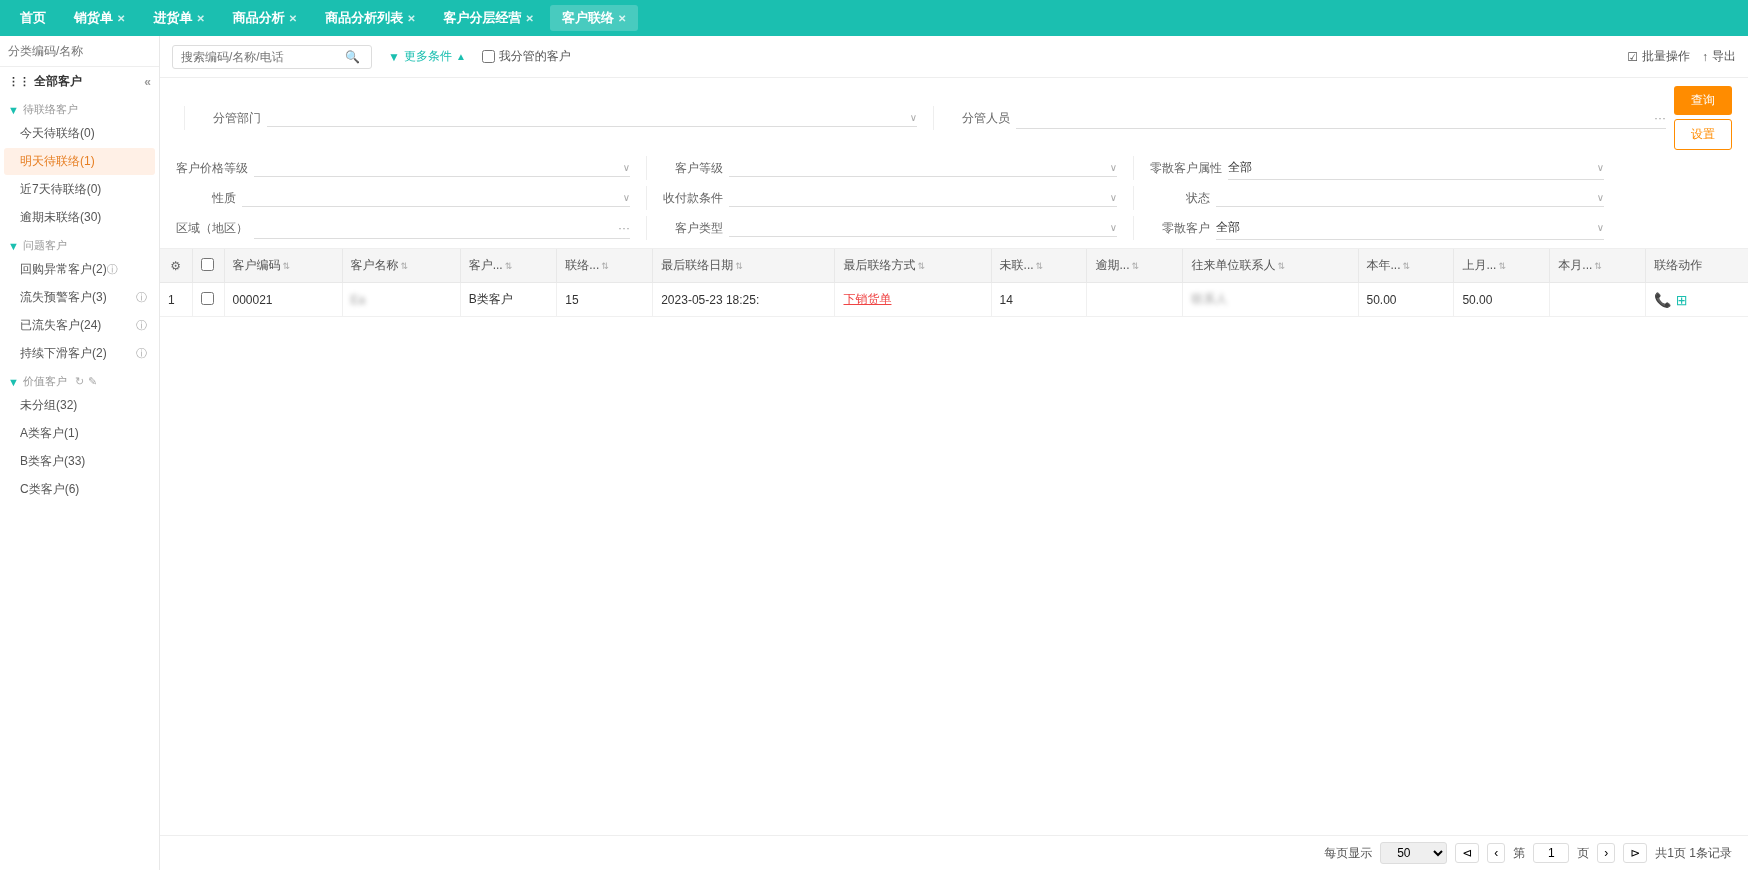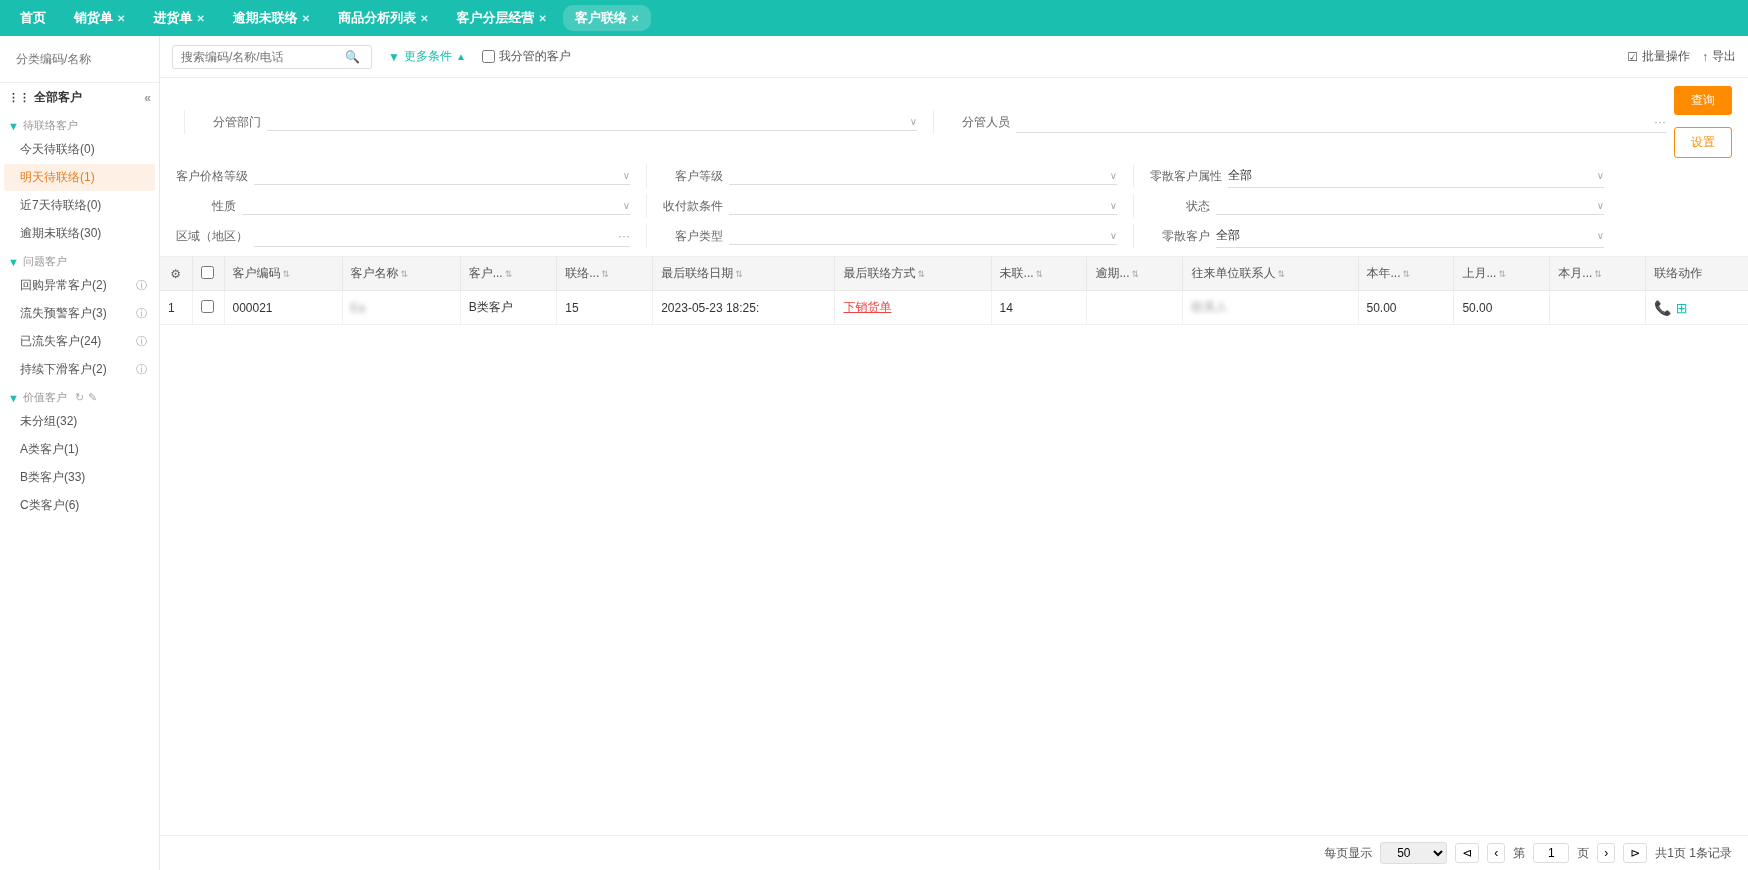--- a/index.html
+++ b/index.html
@@ -16,41 +16,41 @@
     }
     .nav-item {
       color: #fff;
       padding: 4px 12px;
       cursor: pointer;
       font-size: 13px;
       border-radius: 3px;
       white-space: nowrap;
       display: flex; align-items: center; gap: 4px; font-weight: bold;
     }
-    .nav-item.active { background: rgba(255,255,255,0.25); border-radius: 10px; }
+    .nav-item.active { background: rgba(255,255,255,0.25); }
     .nav-close { font-size: 10px; color: rgba(255,255,255,0.8); cursor: pointer; }
 
     
     .main-layout {
       display: flex;
       height: calc(100vh - 36px);
     }
 
     
     .sidebar {
       width: 160px;
       background: #fff;
       border-right: 1px solid #e8e8e8;
       overflow-y: auto;
       flex-shrink: 0;
     }
     .sidebar-search {
       display: flex;
       align-items: flex-end;
-      padding: 16px;
+      padding: 8px;
       border-bottom: 1px solid #eee;
       gap: 4px;
     }
     .sidebar-search input {
       flex: 1;
       border: none;
       outline: none;
       font-size: 12px;
       color: #999;
     }
@@ -222,21 +222,21 @@
       border: 1px solid #ff8c00;
       border-radius: 3px;
       padding: 6px 16px;
       cursor: pointer;
       font-size: 12px;
       white-space: nowrap;
     }
     .filter-btn-group {
       display: flex;
       flex-direction: column;
-      gap: 12px;
+      gap: 4px;
       margin-left: auto;
     }
     .more-dots {
       color: #999;
       cursor: pointer;
     }
     .chevron-down { color: #aaa; font-size: 10px; }
 
     
     .table-wrap {
@@ -335,21 +335,21 @@
   </div>
   <div class="nav-item">
     <span>销货单</span>
     <span class="nav-close">✕</span>
   </div>
   <div class="nav-item">
     <span>进货单</span>
     <span class="nav-close">✕</span>
   </div>
   <div class="nav-item">
-    <span>逾期未联络</span>
+    <span>商品分析</span>
     <span class="nav-close">✕</span>
   </div>
   <div class="nav-item">
     <span>商品分析列表</span>
     <span class="nav-close">✕</span>
   </div>
   <div class="nav-item">
     <span>客户分层经营</span>
     <span class="nav-close">✕</span>
   </div>
@@ -380,21 +380,21 @@
     </div>
     <div class="sidebar-item">今天待联络(0)</div>
     <div class="sidebar-item active">明天待联络(1)</div>
     <div class="sidebar-item">近7天待联络(0)</div>
     <div class="sidebar-item">逾期未联络(30)</div>
 
     <div class="sidebar-group-title">
       <span class="triangle">▼</span>
       <span>问题客户</span>
     </div>
-    <div class="sidebar-item" style="display:flex;align-items:center;justify-content:space-between;">
+    <div class="sidebar-item" style="display:flex;align-items:center;">
       <span>回购异常客户(2)</span>
       <span style="color:#aaa;font-size:11px;">ⓘ</span>
     </div>
     <div class="sidebar-item" style="display:flex;align-items:center;justify-content:space-between;">
       <span>流失预警客户(3)</span>
       <span style="color:#aaa;font-size:11px;">ⓘ</span>
     </div>
     <div class="sidebar-item" style="display:flex;align-items:center;justify-content:space-between;">
       <span>已流失客户(24)</span>
       <span style="color:#aaa;font-size:11px;">ⓘ</span>

